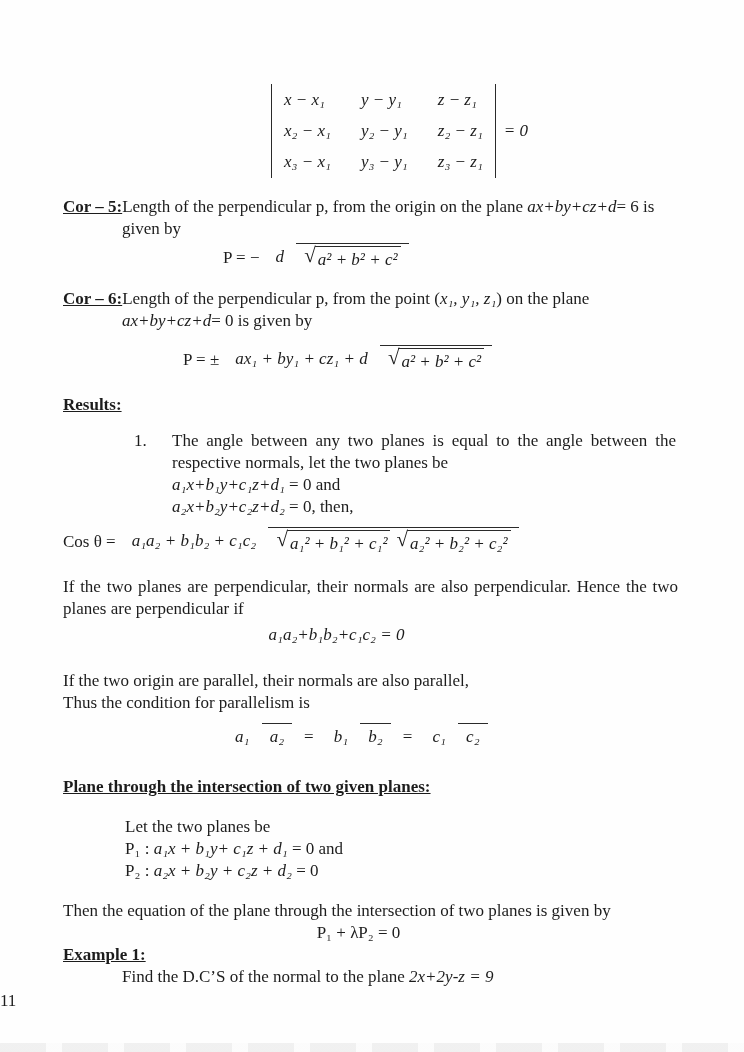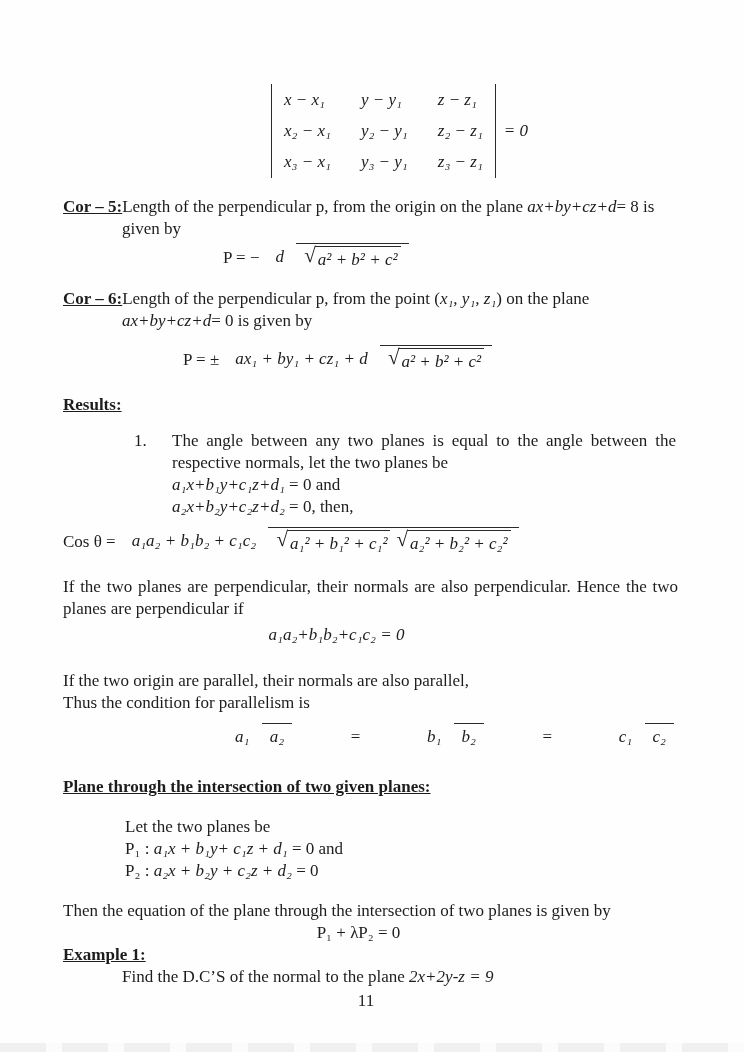--- a/index.html
+++ b/index.html
@@ -37,30 +37,30 @@
   .frac .den{border-top:1.2px solid #2a2a2a;padding:3px 8px 0;}
   .rad{display:inline-flex;align-items:flex-start;}
   .rad .rsign{font-size:21px;line-height:19px;font-style:normal;margin-right:-1px;}
   .rad .radicand{border-top:1.2px solid #2a2a2a;padding:3px 3px 0;font-style:italic;line-height:20px;}
   .lhs{margin-right:4px;}
   .centered-eq{text-align:center;}
 
   .f1{margin-top:6px;margin-left:160px;}
   .f2{margin-top:16px;margin-left:120px;}
   .fcos{margin-top:12px;}
-  .ratios{margin-top:12px;margin-left:160px;display:flex;align-items:center;font-style:italic;justify-content:space-between;}
+  .ratios{margin-top:12px;margin-left:160px;display:flex;align-items:center;font-style:italic;}
   .ratios .eq-sign{margin:0 8px;font-style:normal;}
 
   .list-item{display:flex;margin-top:14px;}
   .list-num{width:38px;margin-left:71px;flex:none;}
   .list-body{width:504px;}
 
   .rad-pair{display:inline-flex;gap:6px;}
 
-  .page-number{position:absolute;left:0;right:12px;bottom:40px;text-align:center;}
+  .page-number{position:absolute;left:0;right:12px;bottom:40px;text-align:left;}
   .scan-edge{
     position:absolute;left:0;right:0;bottom:0;height:9px;
     background:repeating-linear-gradient(90deg,#ededed 0 46px,#fbfbfb 46px 62px);
     opacity:.8;
   }
   .mt18{margin-top:18px;}
   .mt22{margin-top:22px;}
   .mt24{margin-top:24px;}
   .mt28{margin-top:28px;}
 </style>
@@ -79,21 +79,21 @@
         <span>y₂ − y₁</span>
         <span>z₂ − z₁</span>
         <span>x₃ − x₁</span>
         <span>y₃ − y₁</span>
         <span>z₃ − z₁</span>
       </div>
       <span class="det-eq">= 0</span>
     </div>
 
     <div class="mt18">
-      <span class="heading">Cor – 5:</span><span>Length of the perpendicular p, from the origin on the plane </span><span class="mi">ax+by+cz+d</span><span>= 8 is</span>
+      <span class="heading">Cor – 5:</span><span>Length of the perpendicular p, from the origin on the plane </span><span class="mi">ax+by+cz+d</span><span>= 6 is</span>
       <div class="indent2">given by</div>
     </div>
     <div class="formula-row f1">
       <span class="lhs">P = −</span>
       <span class="frac">
         <span class="num mi">d</span>
         <span class="den">
           <span class="rad">
             <span class="rsign">√</span>
             <span class="radicand">a² + b² + c²</span>

